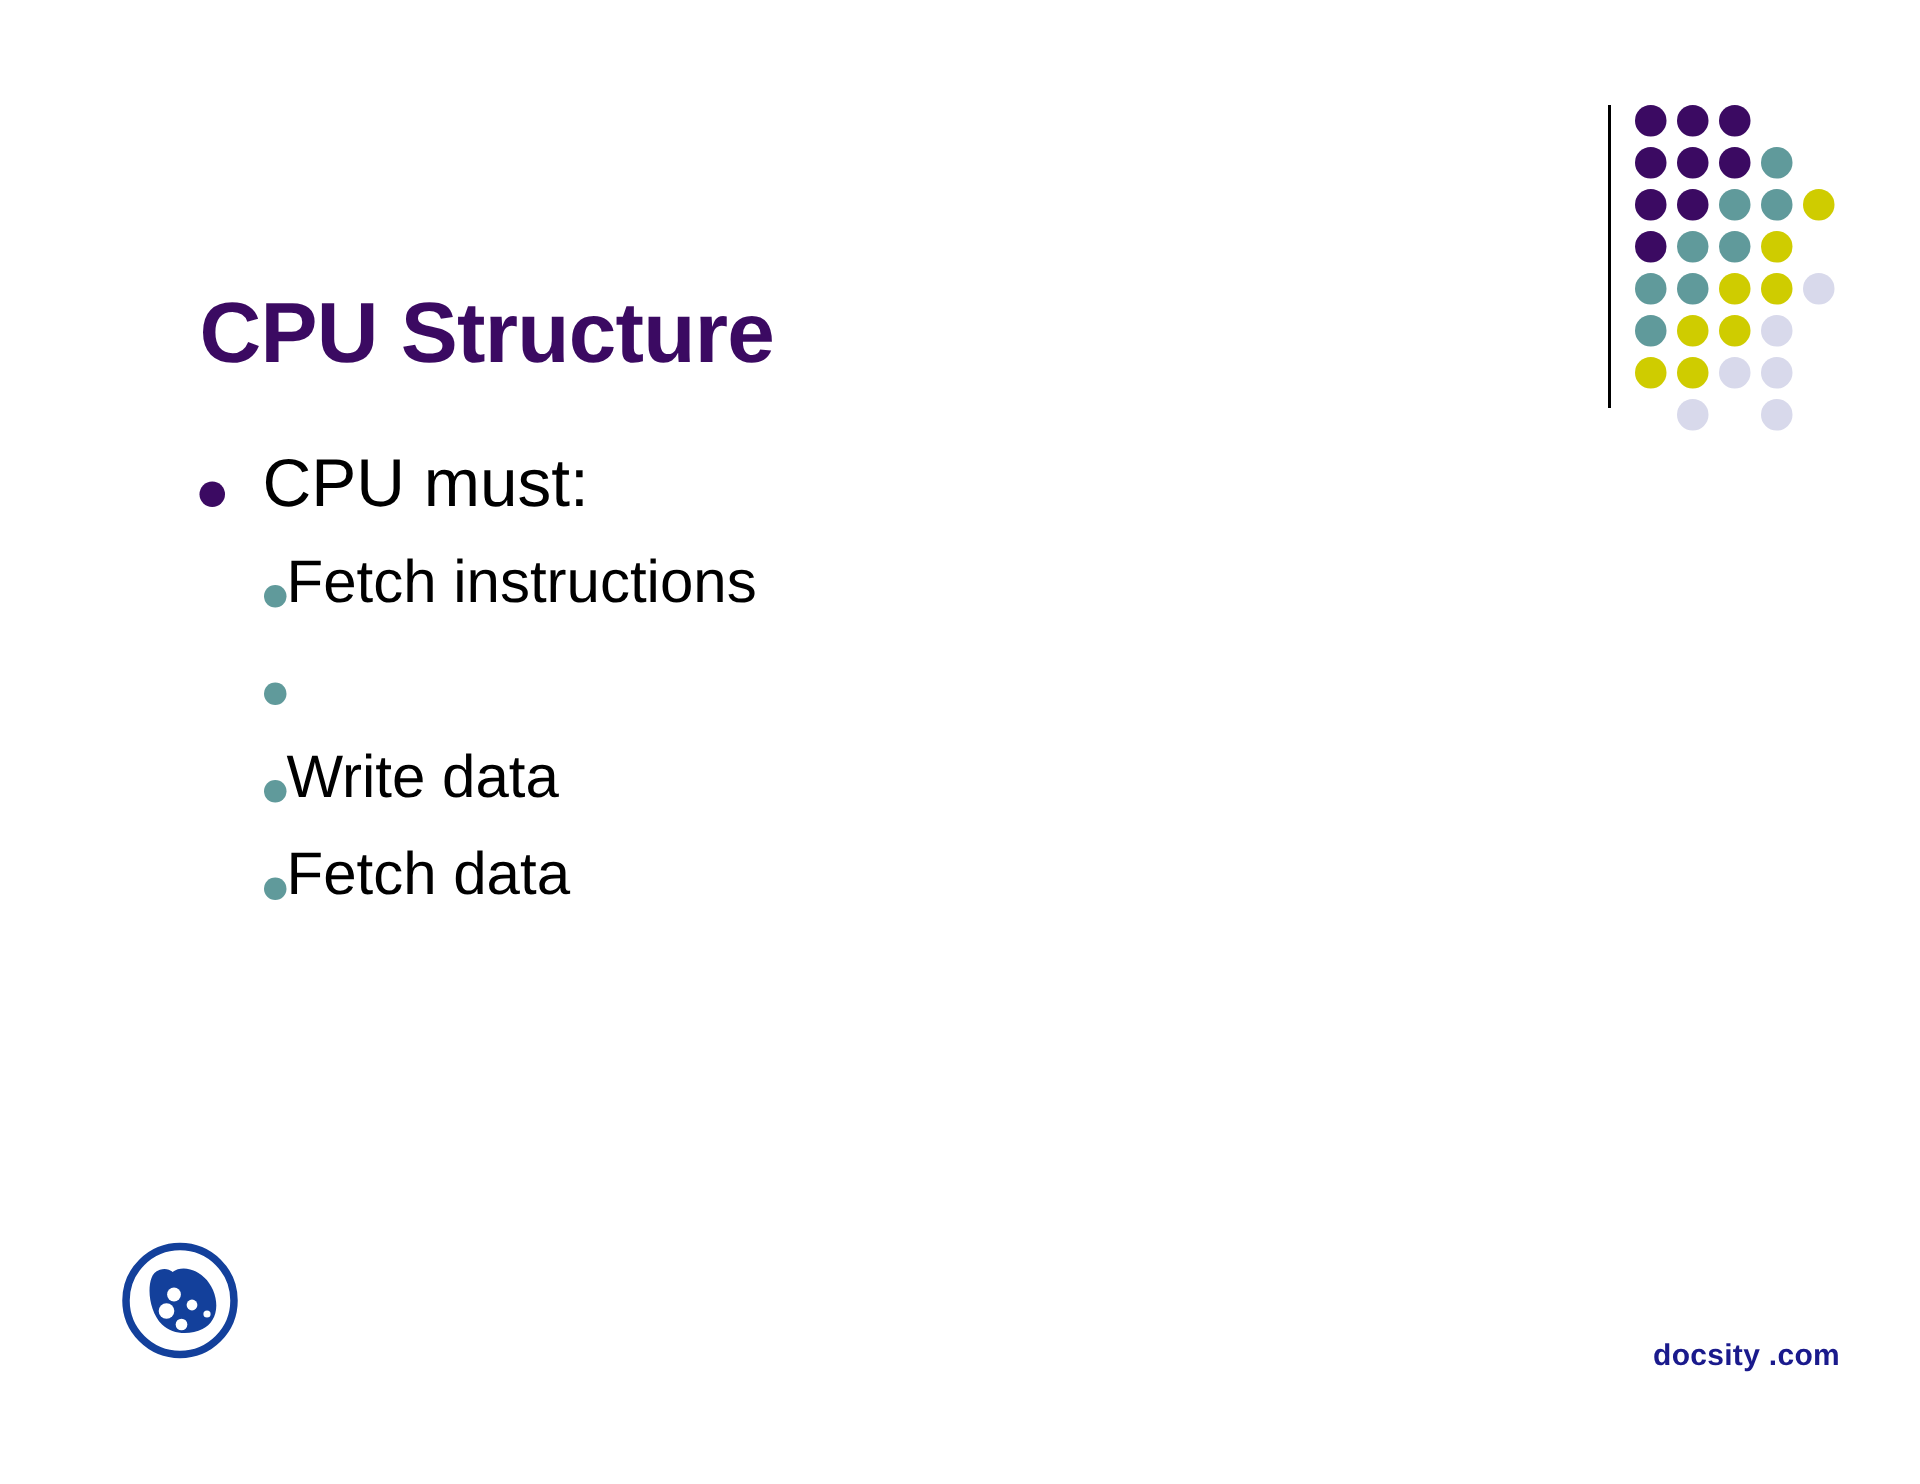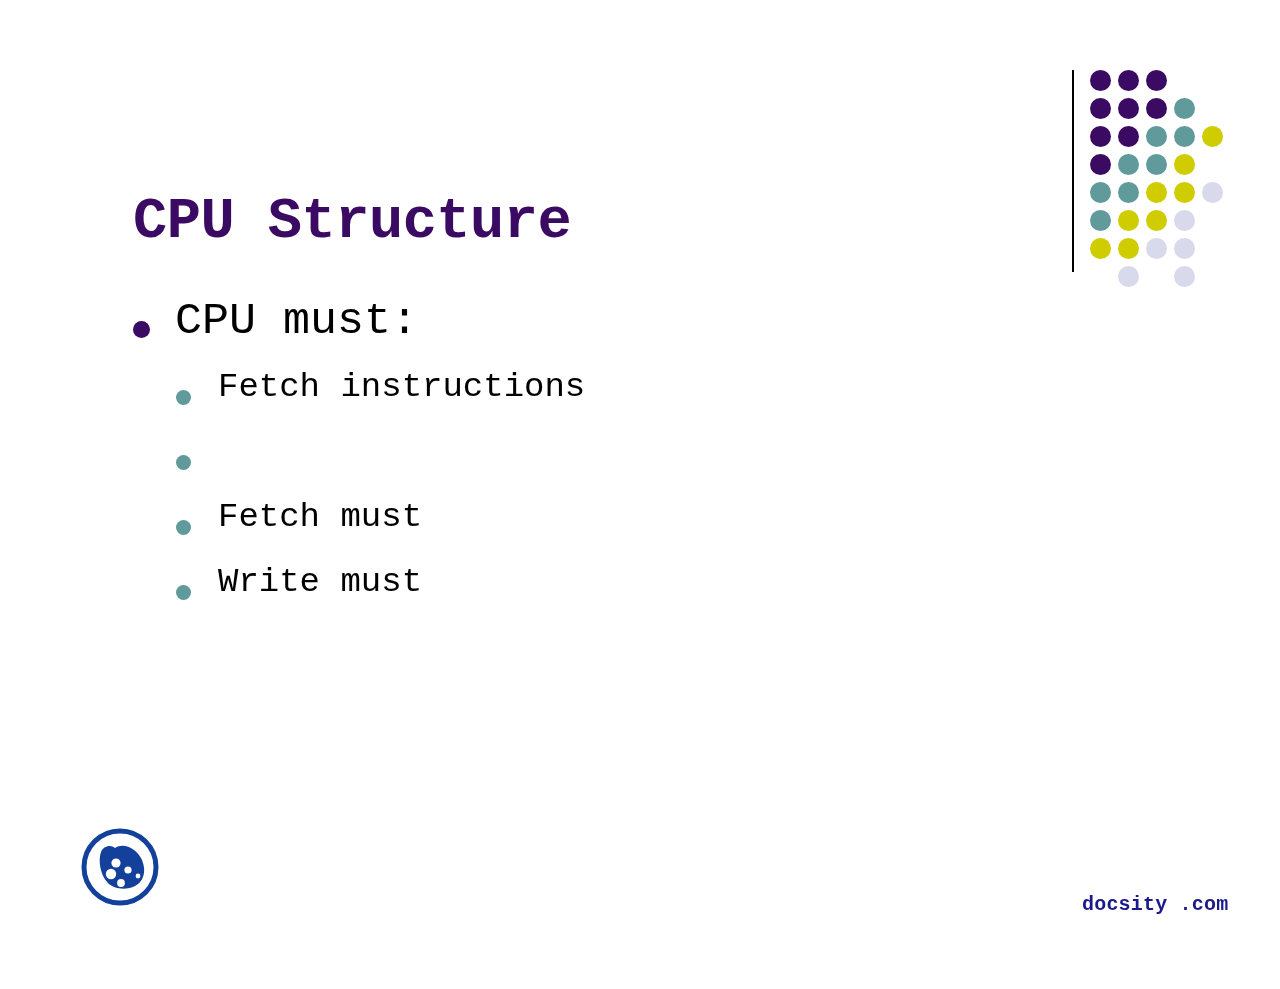--- a/index.html
+++ b/index.html
@@ -10,21 +10,20 @@
   }
   body {
     font-family: "Liberation Sans", sans-serif;
   }
   #slide {
     position: relative;
     width: 1280px;
     height: 989px;
     background: #ffffff;
     overflow: hidden;
-    font-family: Liberation Mono, monospace;
   }
 
   
   #slide-title {
     position: absolute;
     left: 133px;
     top: 155px;
     font-size: 57px;
     font-weight: bold;
     color: #3B0A62;
@@ -73,22 +72,21 @@
   .bullet-text {
     color: #000000;
     white-space: nowrap;
   }
   .level-1 .bullet-text {
     font-size: 45px;
     margin-left: 25px;
     line-height: 1.0;
   }
   .level-2 .bullet-text {
-    font-size: 34px;
-    margin-left: 27px;
+    font-size: 40px;
     line-height: 1.05;
   }
 
   
   #deco {
     position: absolute;
     left: 1068px;
     top: 60px;
     width: 150px;
     height: 225px;
@@ -141,25 +139,25 @@
       </div>
       <div class="bullet-row level-2">
         <span class="bullet-dot" style="background: rgb(96, 154, 155);"></span>
         <span class="bullet-text" style="color: rgb(0, 0, 0);">Fetch instructions</span>
       </div>
       <div class="bullet-row level-2">
         <span class="bullet-dot" style="background: rgb(96, 154, 155);"></span>
       </div>
       <div class="bullet-row level-2">
         <span class="bullet-dot" style="background: rgb(96, 154, 155);"></span>
-        <span class="bullet-text" style="color: rgb(0, 0, 0);">Fetch must</span>
-      </div>
-      <div class="bullet-row level-2">
-        <span class="bullet-dot" style="background: rgb(96, 154, 155);"></span>
-        <span class="bullet-text" style="color: rgb(0, 0, 0);">Write must</span>
+        <span class="bullet-text" style="color: rgb(0, 0, 0);">Write data</span>
+      </div>
+      <div class="bullet-row level-2">
+        <span class="bullet-dot" style="background: rgb(96, 154, 155);"></span>
+        <span class="bullet-text" style="color: rgb(0, 0, 0);">Fetch data</span>
       </div>
     </div>
 
   <div id="deco">
     <div id="deco-rule" style="background: rgb(0, 0, 0);"></div>
   <span class="deco-dot" style="left: 22px; top: 10px; width: 21px; height: 21px; background: rgb(59, 10, 98);"></span>
       <span class="deco-dot" style="left: 50px; top: 10px; width: 21px; height: 21px; background: rgb(59, 10, 98);"></span>
       <span class="deco-dot" style="left: 78px; top: 10px; width: 21px; height: 21px; background: rgb(59, 10, 98);"></span>
       <span class="deco-dot" style="left: 22px; top: 38px; width: 21px; height: 21px; background: rgb(59, 10, 98);"></span>
       <span class="deco-dot" style="left: 50px; top: 38px; width: 21px; height: 21px; background: rgb(59, 10, 98);"></span>
@@ -198,15 +196,15 @@
                C68 46, 64 56, 56 60 C48 64, 36 64, 29 57
                C21 49, 19 34, 22 26 Z" fill="#13409B"></path>
       <circle cx="37" cy="37" r="4.6" fill="#ffffff"></circle>
       <circle cx="32" cy="48" r="5.2" fill="#ffffff"></circle>
       <circle cx="49" cy="44" r="3.6" fill="#ffffff"></circle>
       <circle cx="42" cy="57" r="3.9" fill="#ffffff"></circle>
       <circle cx="59" cy="50" r="2.4" fill="#ffffff"></circle>
     </svg>
   </div>
 
-  <div id="docsity-url" style="color: rgb(26, 26, 140);">docsity .com</div>
+  <div id="docsity-url" style="color: rgb(26, 26, 140); margin-left: 20px;">docsity .com</div>
 
 </div>
 
 </body></html>

